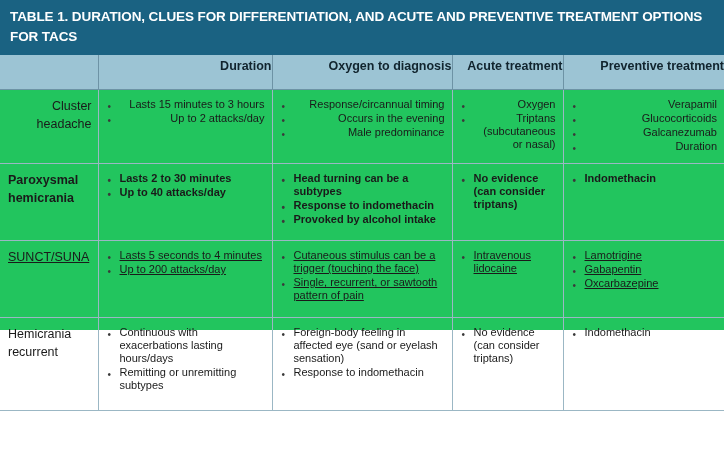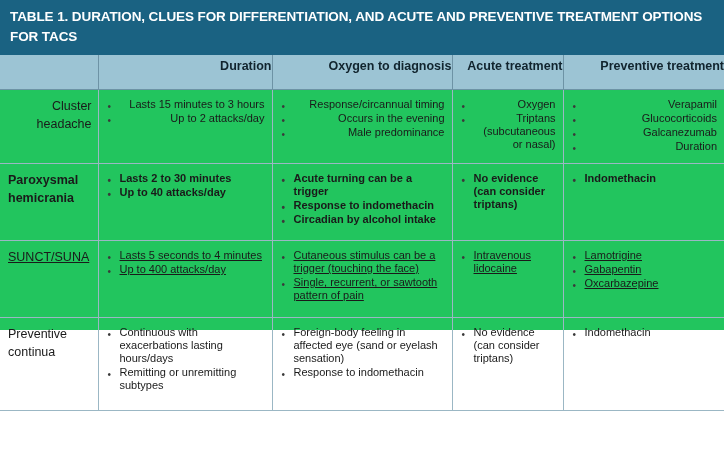--- a/index.html
+++ b/index.html
@@ -192,23 +192,23 @@
           <div class="cell-inner">
               <ul class="bullets">
                 <li>Lasts 2 to 30 minutes</li>
                 <li>Up to 40 attacks/day</li>
               </ul>
             </div>
         </td>
         <td>
           <div class="cell-inner">
               <ul class="bullets">
-                <li>Acute turning can be a trigger</li>
+                <li>Head turning can be a subtypes</li>
                 <li>Response to indomethacin</li>
-                <li>Circadian by alcohol intake</li>
+                <li>Provoked by alcohol intake</li>
               </ul>
             </div>
         </td>
         <td>
           <div class="cell-inner">
               <ul class="bullets">
                 <li>No evidence (can consider triptans)</li>
               </ul>
             </div>
         </td>
@@ -222,21 +222,21 @@
       </tr>
 
       <tr class="r2">
         <td>
           <div class="rowname">SUNCT/SUNA</div>
         </td>
         <td>
           <div class="cell-inner">
               <ul class="bullets">
                 <li>Lasts 5 seconds to 4 minutes</li>
-                <li>Up to 400 attacks/day</li>
+                <li>Up to 200 attacks/day</li>
               </ul>
             </div>
         </td>
         <td>
           <div class="cell-inner">
               <ul class="bullets">
                 <li>Cutaneous stimulus can be a trigger (touching the face)</li>
                 <li>Single, recurrent, or sawtooth pattern of pain</li>
               </ul>
             </div>
@@ -254,21 +254,21 @@
                 <li>Lamotrigine</li>
                 <li>Gabapentin</li>
                 <li>Oxcarbazepine</li>
               </ul>
             </div>
         </td>
       </tr>
 
       <tr class="r3">
         <td>
-          <div class="rowname">Preventive continua</div>
+          <div class="rowname">Hemicrania recurrent</div>
         </td>
         <td>
           <div class="cell-inner">
               <ul class="bullets">
                 <li>Continuous with exacerbations lasting hours/days</li>
                 <li>Remitting or unremitting subtypes</li>
               </ul>
             </div>
         </td>
         <td>

